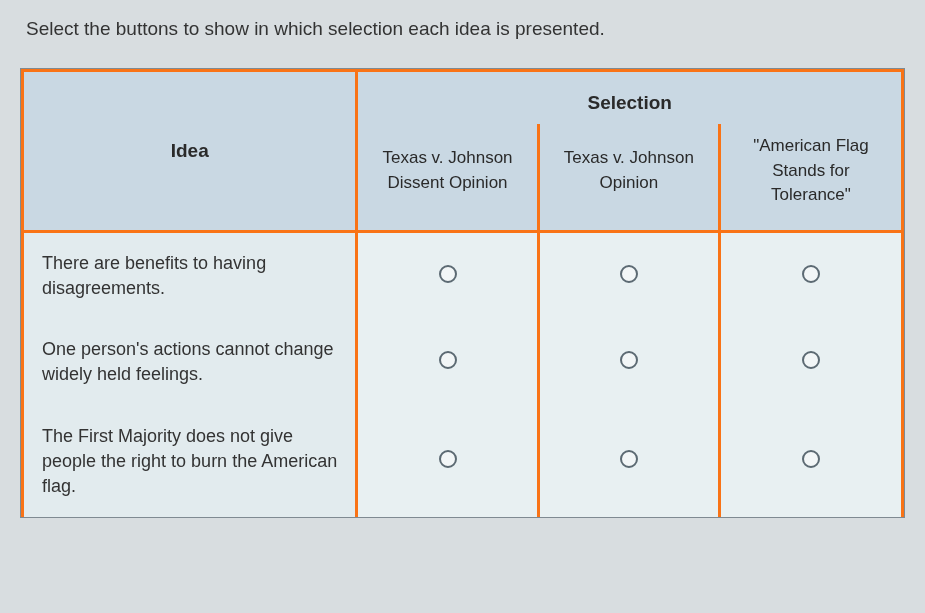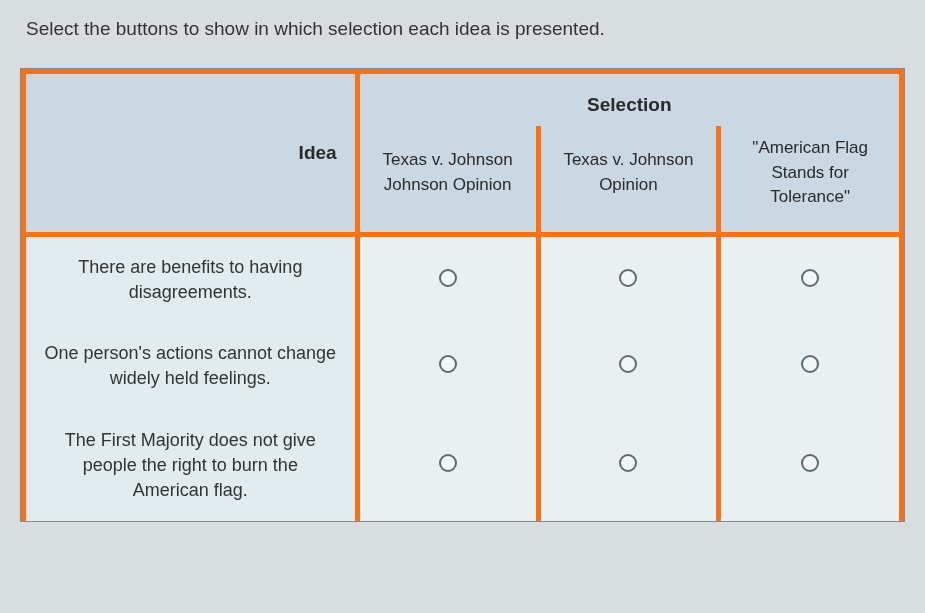--- a/index.html
+++ b/index.html
@@ -21,30 +21,30 @@
     border: 1px solid #7f8a92;
     background: #e6eef2;
     width: 100%;
   }
   table {
     width: 100%;
     border-collapse: collapse;
     table-layout: fixed;
   }
   th, td {
-    border: 5px solid #f97316;
+    border: 3px solid #f97316;
     vertical-align: middle;
     padding: 0;
   }
   .hdr-row th {
     background: #c9d8e3;
   }
   .hdr-idea {
     width: 38%;
-    text-align: right;
+    text-align: center;
     font-weight: bold;
     font-size: 19px;
     padding: 0 18px;
     vertical-align: middle;
   }
   .hdr-selection-top {
     text-align: center;
     font-weight: bold;
     font-size: 19px;
     padding: 20px 0 10px 0;
@@ -79,21 +79,21 @@
   .radio {
     display: inline-block;
     width: 18px;
     height: 18px;
     border: 2px solid #5c6a73;
     border-radius: 50%;
     background: #f2f6f7;
     cursor: pointer;
   }
   
-  tbody tr td { border-top: none; border-bottom: none; text-align: center; }
+  tbody tr td { border-top: none; border-bottom: none; }
   tbody tr:first-child td { border-top: 1px solid #9aa5ad; }
   
   .body-cell-radio + .body-cell-radio { border-left: none; }
   thead .hdr-col + .hdr-col { border-left: none; }
 </style>
 </head>
 <body>
 
 <div class="instruction">Select the buttons to show in which selection each idea is presented.</div>
 
@@ -106,21 +106,21 @@
     <col style="width:20.8%">
   </colgroup>
   <thead>
     <tr class="hdr-row">
       <th class="hdr-idea" rowspan="2">Idea</th>
       <th class="hdr-selection-top" colspan="3">Selection</th>
     </tr>
     <tr class="hdr-row">
       <th class="hdr-col">
         <span class="src-italic">Texas v. Johnson</span>
-        <span class="src-plain">Johnson Opinion</span>
+        <span class="src-plain">Dissent Opinion</span>
       </th>
       <th class="hdr-col">
         <span class="src-italic">Texas v. Johnson</span>
         <span class="src-plain">Opinion</span>
       </th>
       <th class="hdr-col">
         <span class="src-italic"></span>
         <span class="src-plain">"American Flag Stands for Tolerance"</span>
       </th>
     </tr>

